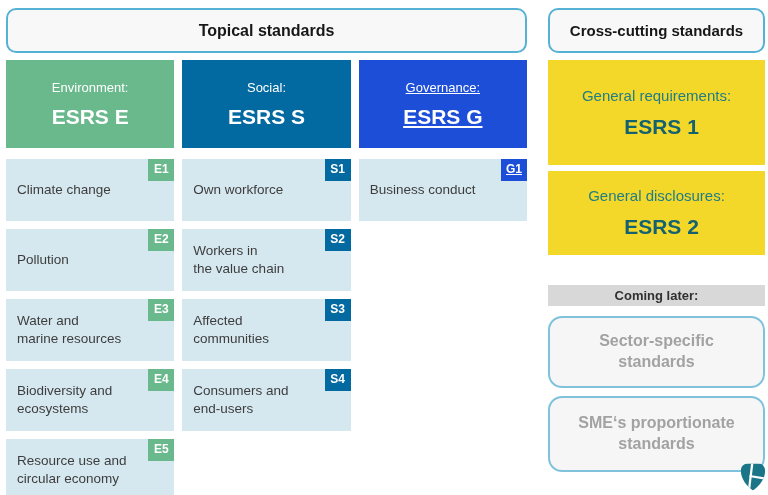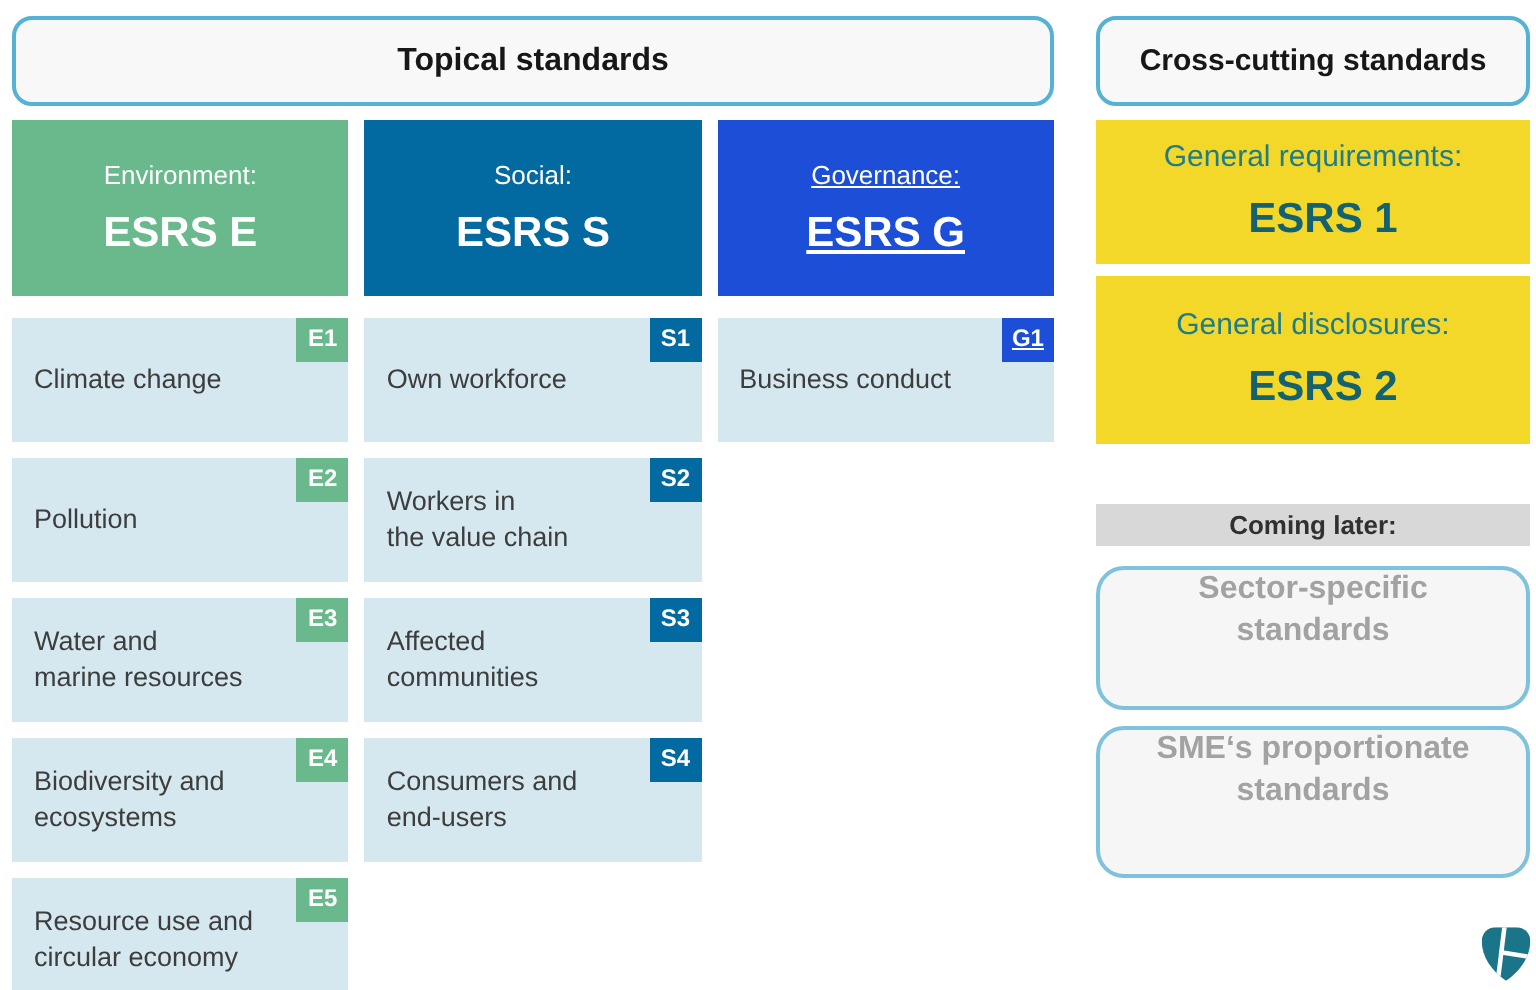--- a/index.html
+++ b/index.html
@@ -79,42 +79,42 @@
   .yellow-box {
     box-sizing: border-box;
     background: #f3d729;
     display: flex;
     flex-direction: column;
     align-items: center;
     justify-content: center;
     gap: 11px;
     text-align: center;
   }
-  .yellow-1 { margin-top: 7px; height: 72px; }
+  .yellow-1 { margin-top: 7px; height: 105px; }
   .yellow-2 { margin-top: 6px; height: 84px; }
   .y-label { font-size: 15px; color: #1f7d87; }
   .y-code  { font-size: 21px; font-weight: bold; color: #14616f; margin-left: 10px; }
   .gray-bar {
     margin-top: 30px;
     height: 21px;
     background: #d8d8d8;
     display: flex;
     align-items: center;
     justify-content: center;
     font-size: 13px;
     font-weight: 600;
     color: #303030;
   }
   .outline-box {
     box-sizing: border-box;
     border: 2px solid #7fc2dc;
     border-radius: 14px;
     background: #f6f6f6;
     display: flex;
-    align-items: flex-start;
+    align-items: center;
     justify-content: center;
     text-align: center;
     font-size: 16px;
     font-weight: bold;
     line-height: 1.3;
     color: #a2a2a2;
     padding: 0 6px;
   }
   .outline-1 { margin-top: 10px; height: 72px; }
   .outline-2 { margin-top: 8px;  height: 76px; }

